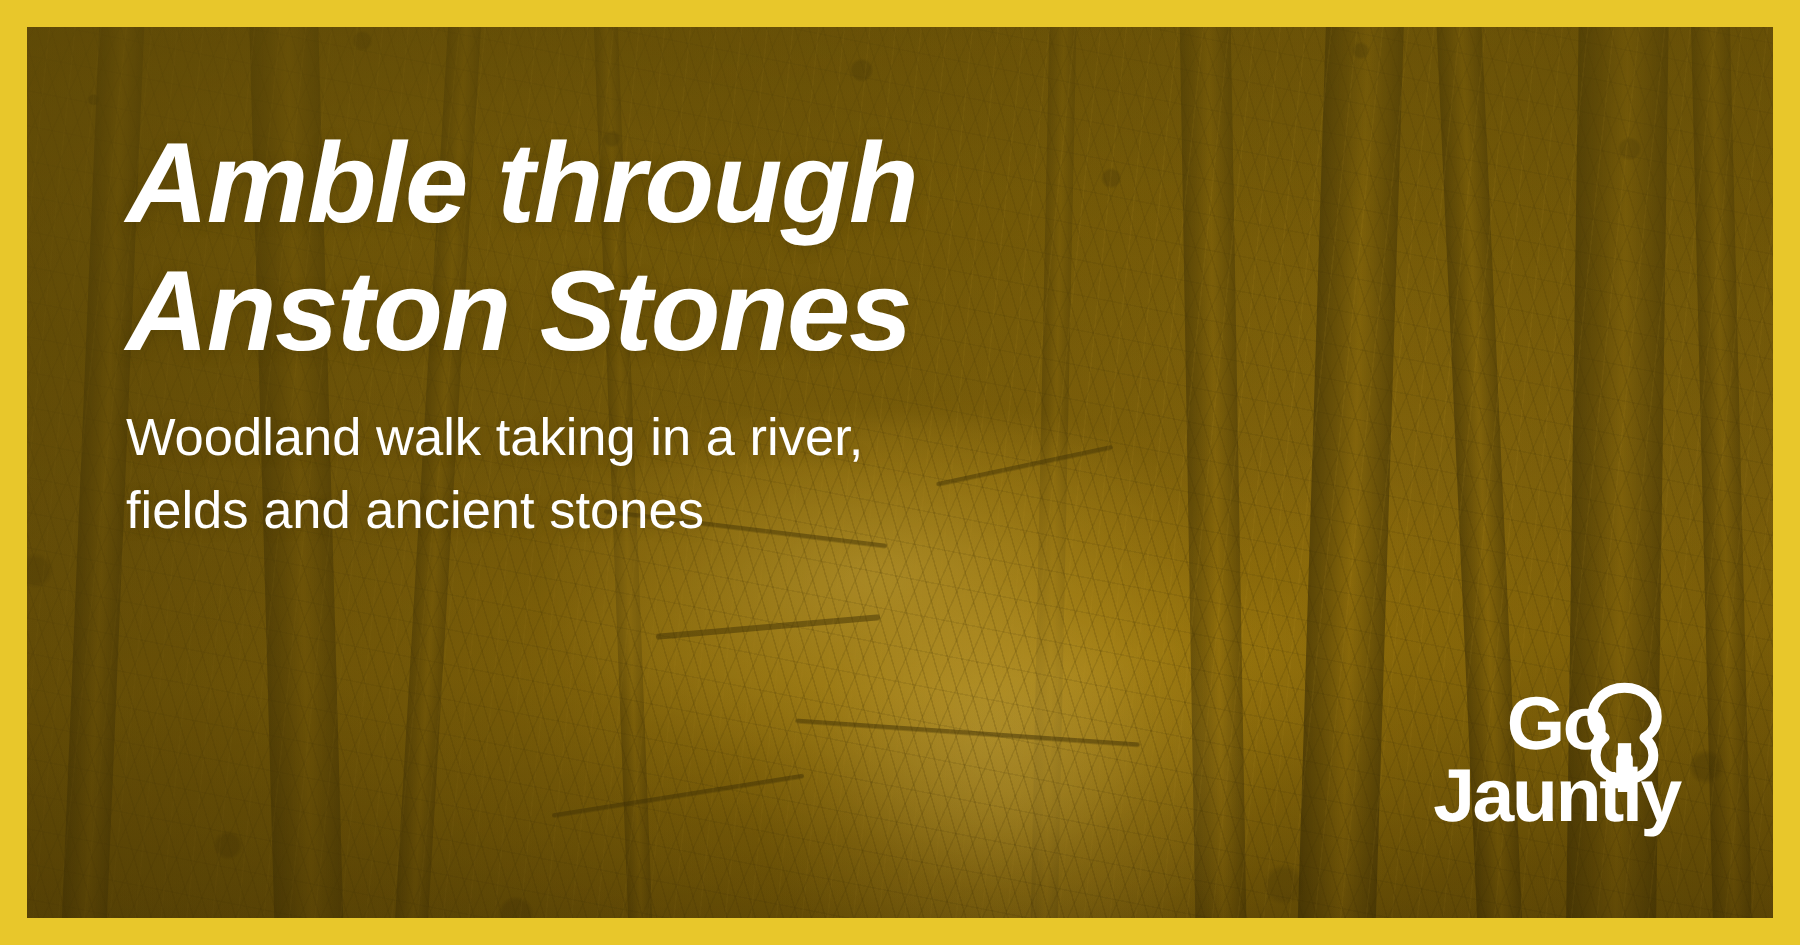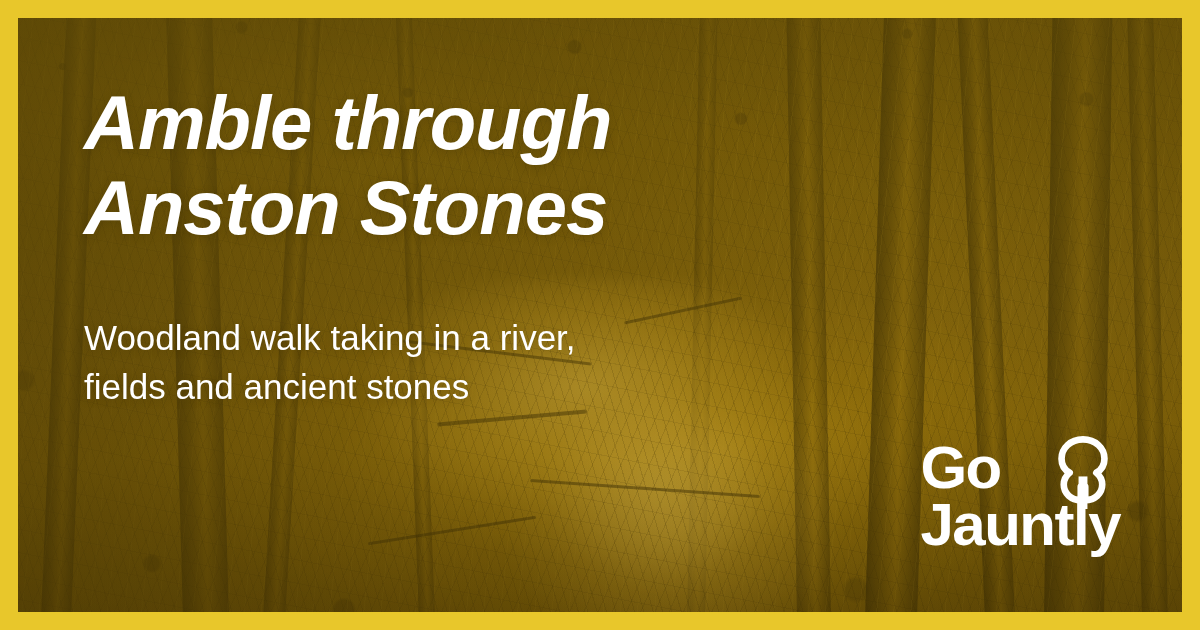--- a/index.html
+++ b/index.html
@@ -167,41 +167,41 @@
     margin: 0;
     white-space: pre-line;
     text-shadow: 0 2px 10px rgba(60,46,3,0.28);
     font-style: italic;
   }
   .subhead {
     color: #ffffff;
     font-size: 35px;
     line-height: 1.38;
     font-weight: normal;
-    margin: 64px 0 0 0;
+    margin: 18px 0 0 0;
     white-space: pre-line;
     max-width: 720px;
     text-shadow: 0 2px 8px rgba(60,46,3,0.26);
   }
 
   
   .logo {
     position: absolute;
     right: 62px;
     bottom: 58px;
     display: flex;
     align-items: flex-start;
     color: #ffffff;
   }
   .logo-wordmark {
-    font-size: 60px;
+    font-size: 50px;
     font-weight: bold;
     line-height: 0.96;
     letter-spacing: -1.5px;
-    text-align: left;
+    text-align: center;
     white-space: pre-line;
   }
   .logo-tree {
     position: absolute;
     right: 0;
     top: -4px;
     width: 74px;
     height: 74px;
   }
 </style>

